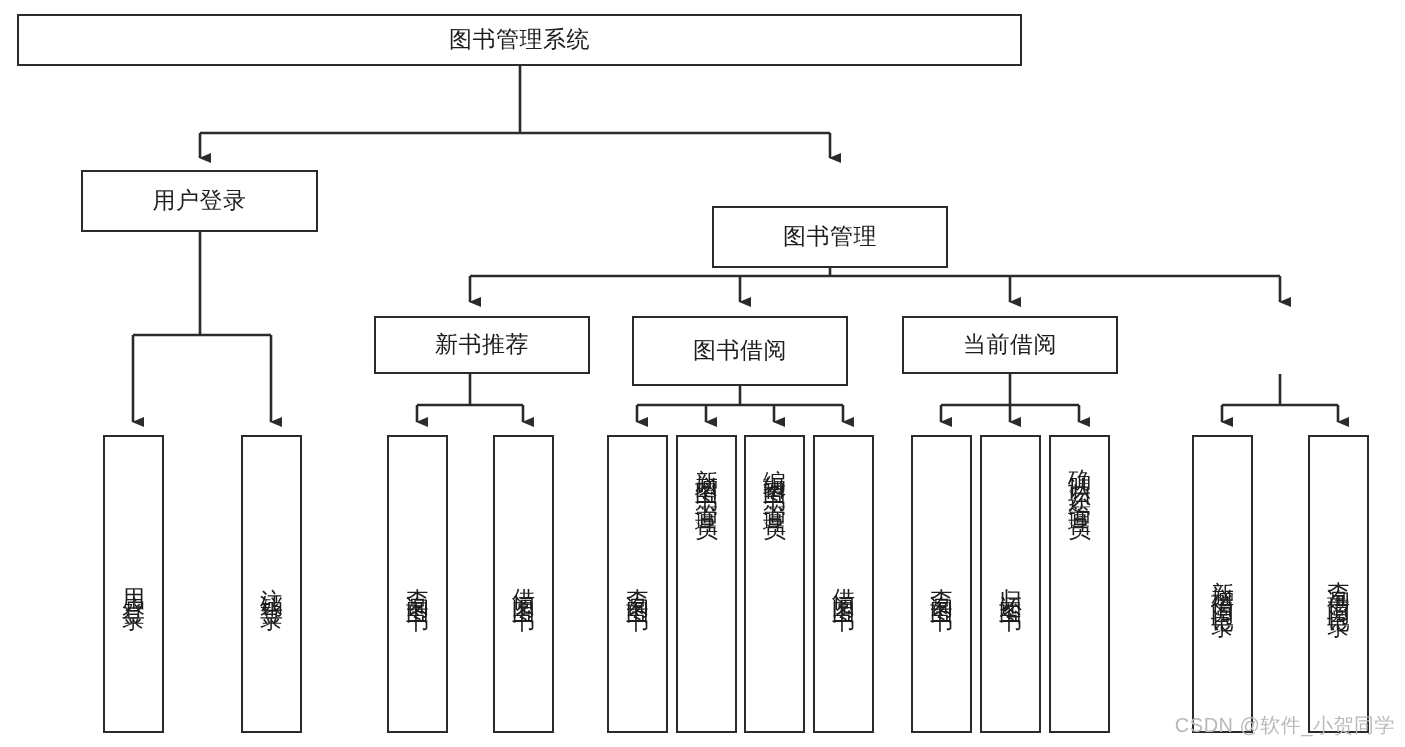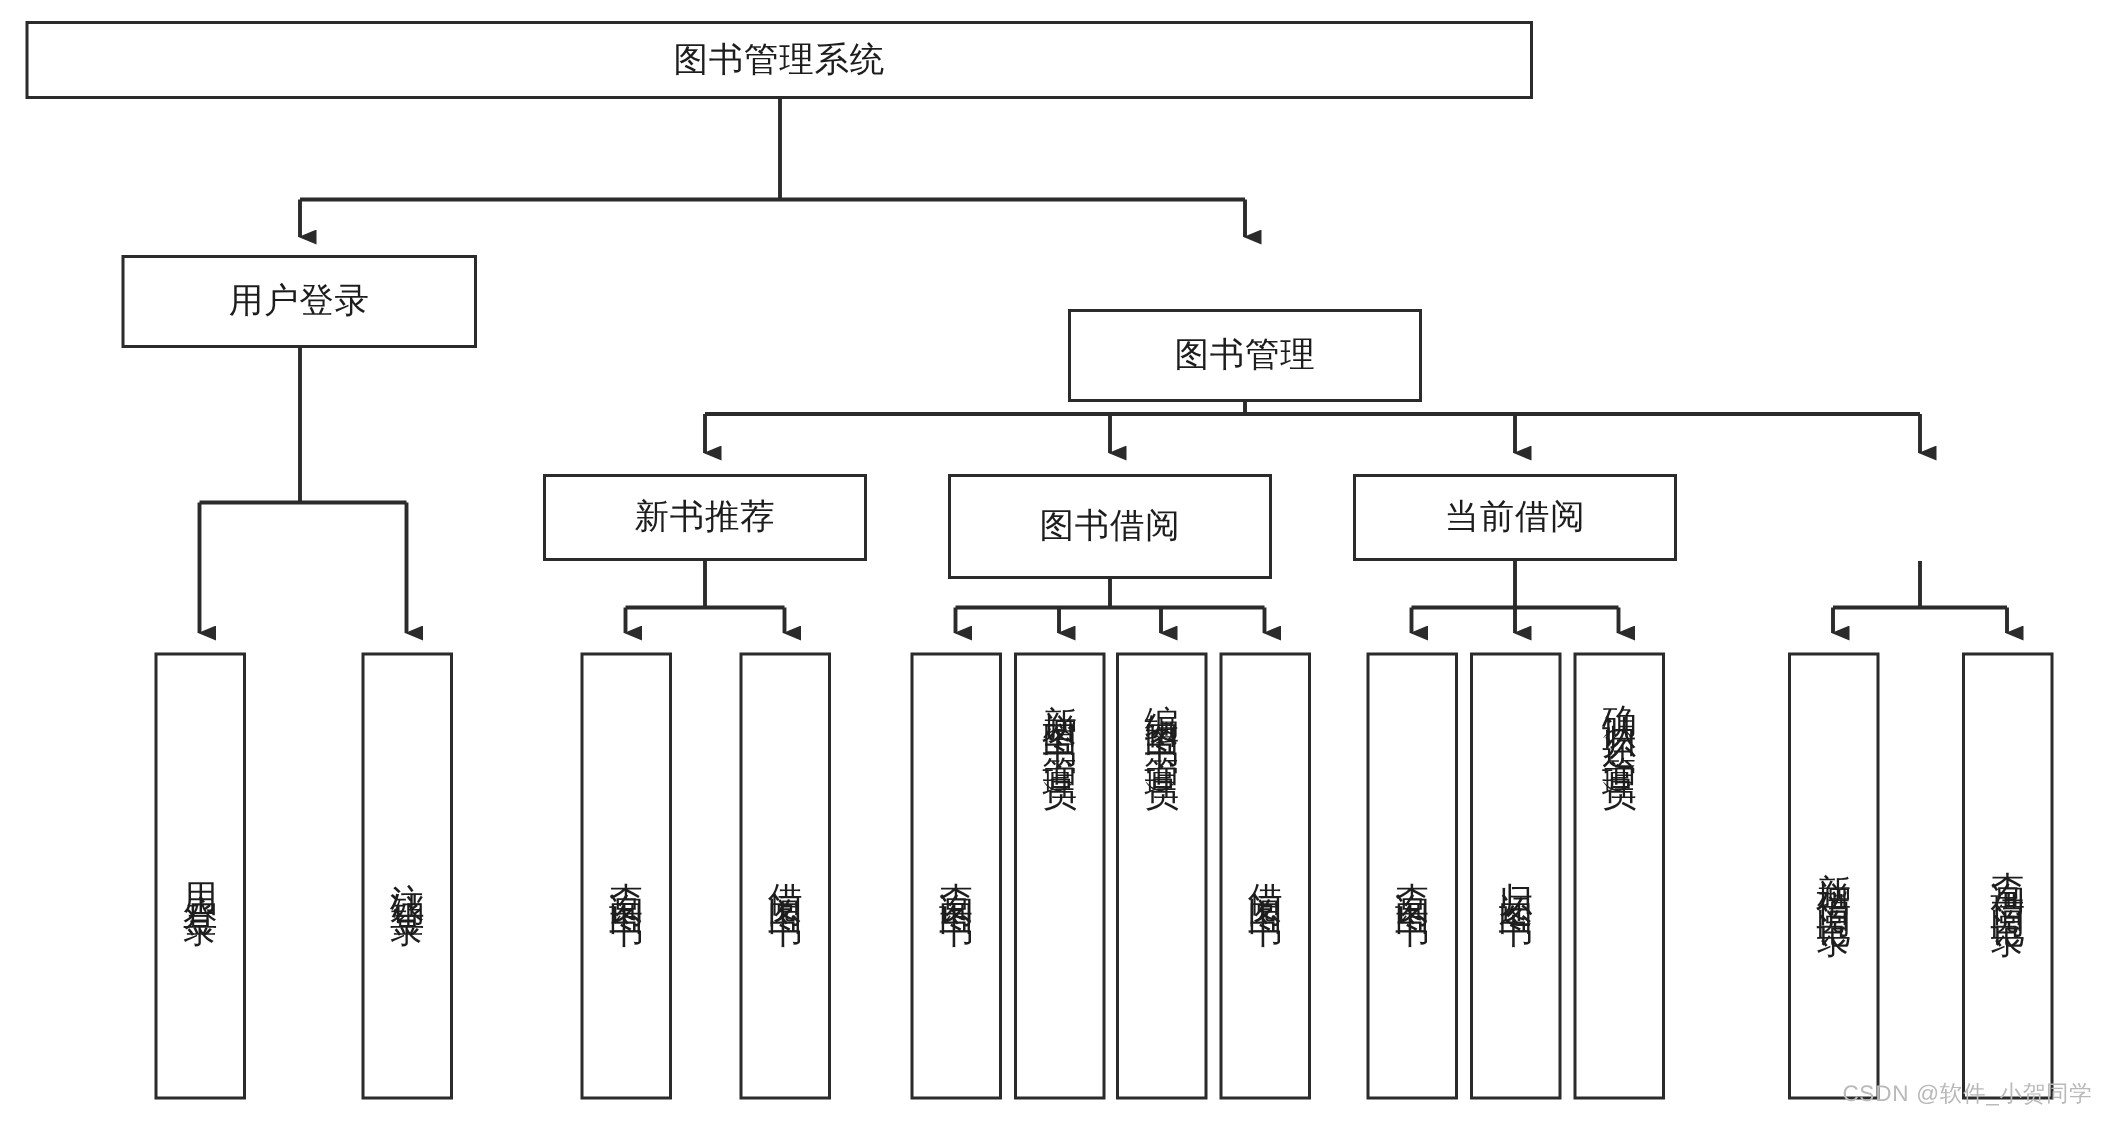--- a/index.html
+++ b/index.html
@@ -57,21 +57,21 @@
     white-space:nowrap;
   }
   .node.v.mid{
     align-items:center;
     padding-top:0;
   }
   #watermark{
     position:absolute;
     right:10px;
     bottom:8px;
-    font-size:15px;
+    font-size:20px;
     color:#b9b9b9;
     white-space:nowrap;
     letter-spacing:.5px;
   }
 </style>
 </head>
 <body>
 
 <div id="stage">
 
@@ -129,21 +129,21 @@
     <span class="lbl">图书管理系统</span>
   </div>
 
   <div class="node h" style="left:81px;top:170px;width:237px;height:62px;">
     <span class="lbl">用户登录</span>
   </div>
   <div class="node h" style="left:712px;top:170px;width:236px;height:62px;margin-top:36px;">
     <span class="lbl">图书管理</span>
   </div>
 
-  <div class="node h" style="left:362px;top:316px;width:216px;height:58px;">
+  <div class="node h" style="left:374px;top:316px;width:216px;height:58px;">
     <span class="lbl">新书推荐</span>
   </div>
   <div class="node h" style="left:632px;top:316px;width:216px;height:70px;">
     <span class="lbl">图书借阅</span>
   </div>
   <div class="node h" style="left:902px;top:316px;width:216px;height:58px;">
     <span class="lbl">当前借阅</span>
   </div>
 
   <div class="node v mid" style="left:103px;top:435px;width:61px;height:298px;">

